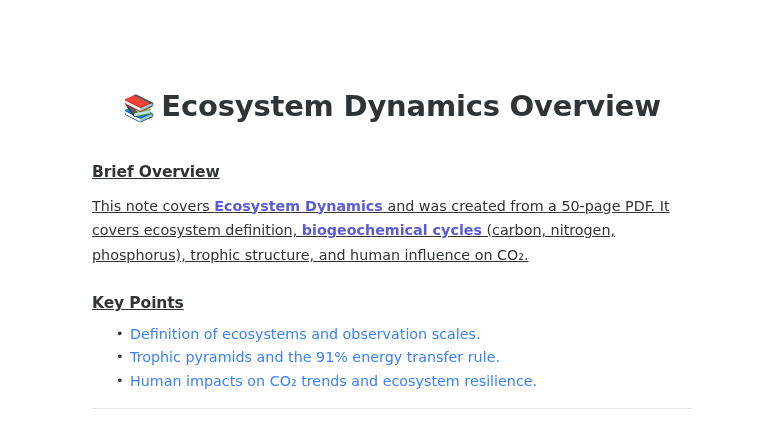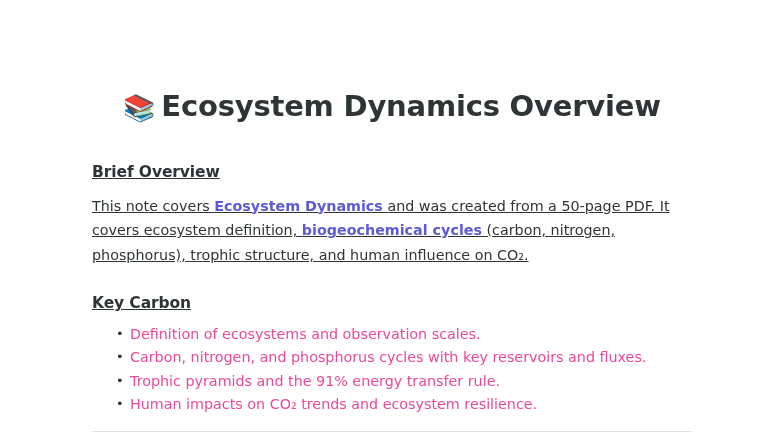--- a/index.html
+++ b/index.html
@@ -59,21 +59,21 @@
   }
   ul.key-list {
     margin: 11px 0 0 0;
     padding-left: 38px;
     list-style: none;
   }
   ul.key-list li {
     position: relative;
     font-size: 14.3px;
     line-height: 1.62;
-    color: #ec4899;
+    color: #3b82f6;
   }
   ul.key-list li::before {
     content: "\2022";
     position: absolute;
     left: -14px;
     top: 0;
     font-size: 13px;
     color: #2f3437;
   }
   hr.divider {
@@ -88,24 +88,23 @@
 <div class="page">
 
   <h1 class="doc-title">
     <span class="emoji">📚</span><span>Ecosystem Dynamics Overview</span>
   </h1>
 
   <h2 class="section-heading" id="brief-heading">Brief Overview</h2>
 
   <p class="body-text"><span>This note covers </span><span class="link">Ecosystem Dynamics</span><span> and was created from a 50-page PDF. It covers ecosystem definition, </span><span class="link">biogeochemical cycles</span><span> (carbon, nitrogen, phosphorus), trophic structure, and human influence on CO₂.</span></p>
 
-  <h2 class="section-heading" id="keypoints-heading">Key Carbon</h2>
+  <h2 class="section-heading" id="keypoints-heading">Key Points</h2>
 
   <ul class="key-list">
     <li>Definition of ecosystems and observation scales.</li>
-    <li>Carbon, nitrogen, and phosphorus cycles with key reservoirs and fluxes.</li>
     <li>Trophic pyramids and the 91% energy transfer rule.</li>
     <li>Human impacts on CO₂ trends and ecosystem resilience.</li>
   </ul>
 
   <hr class="divider">
 
 </div>
 
 </body></html>

